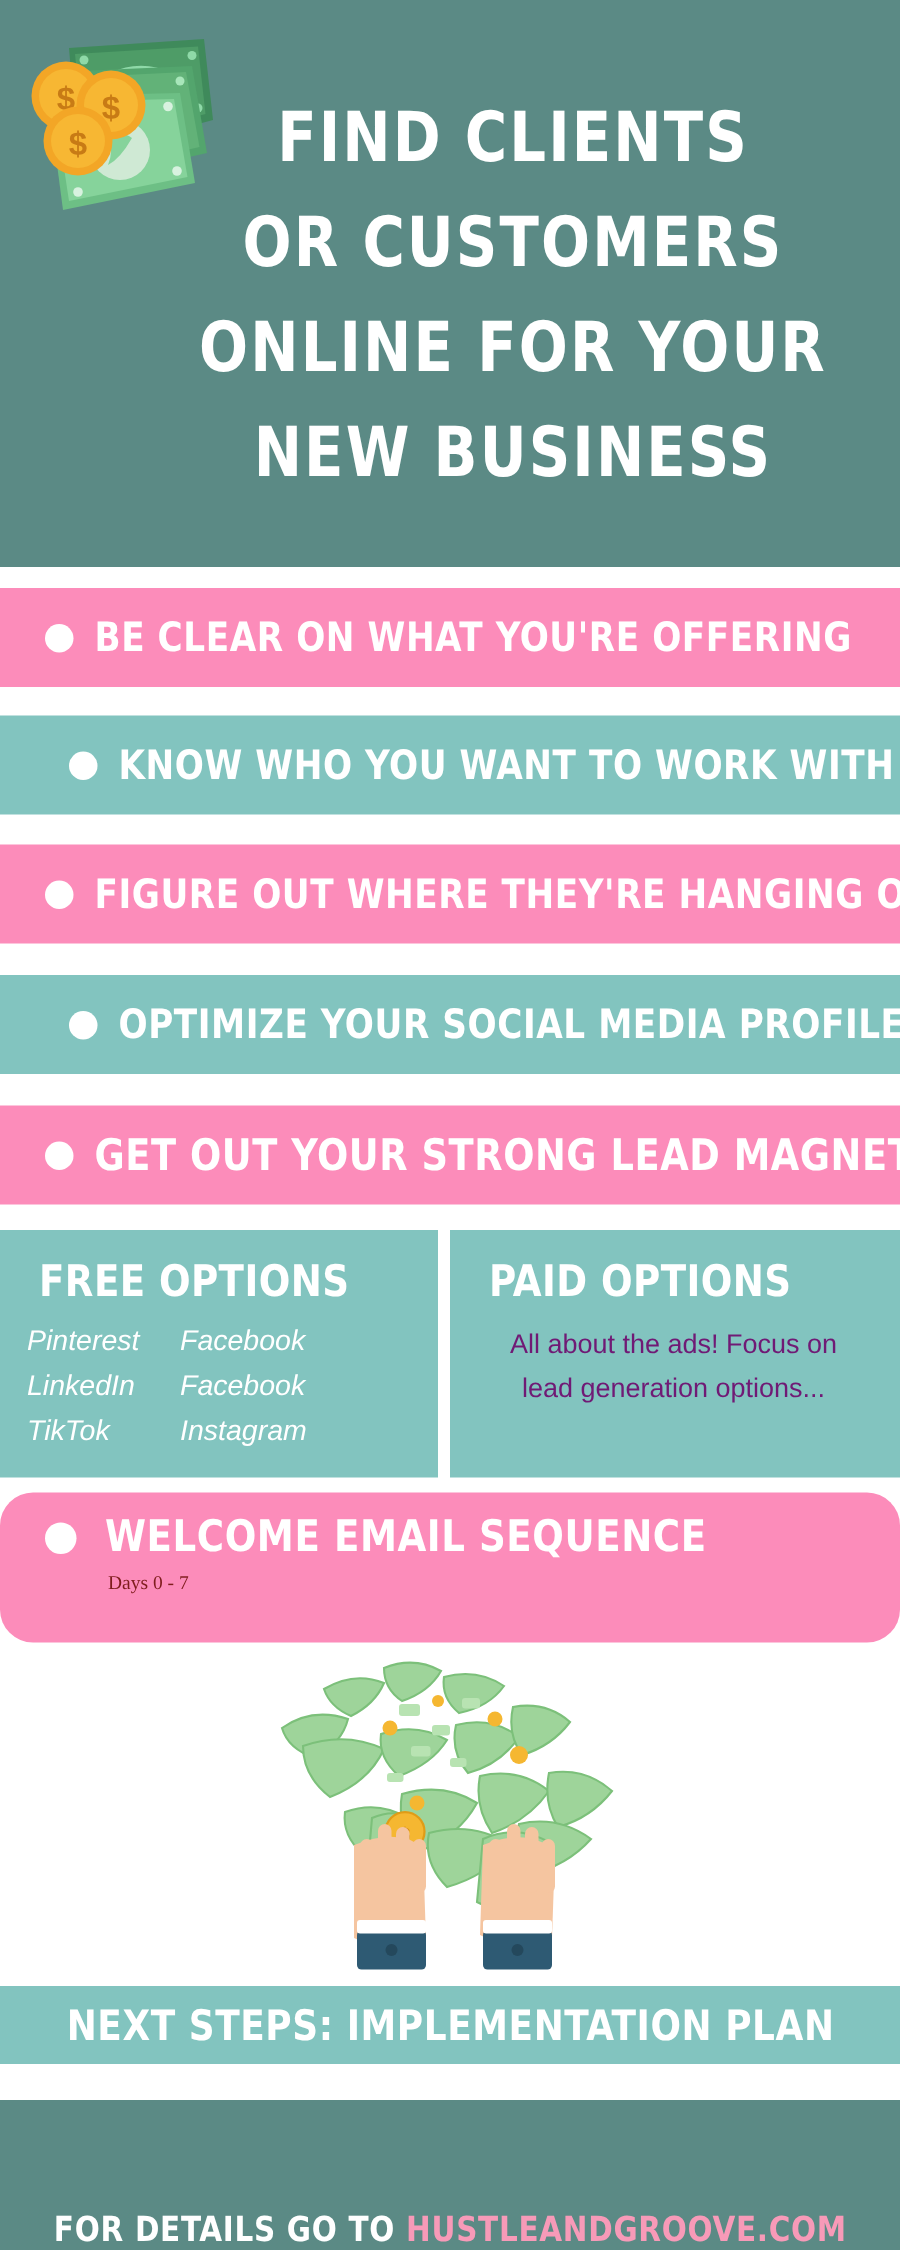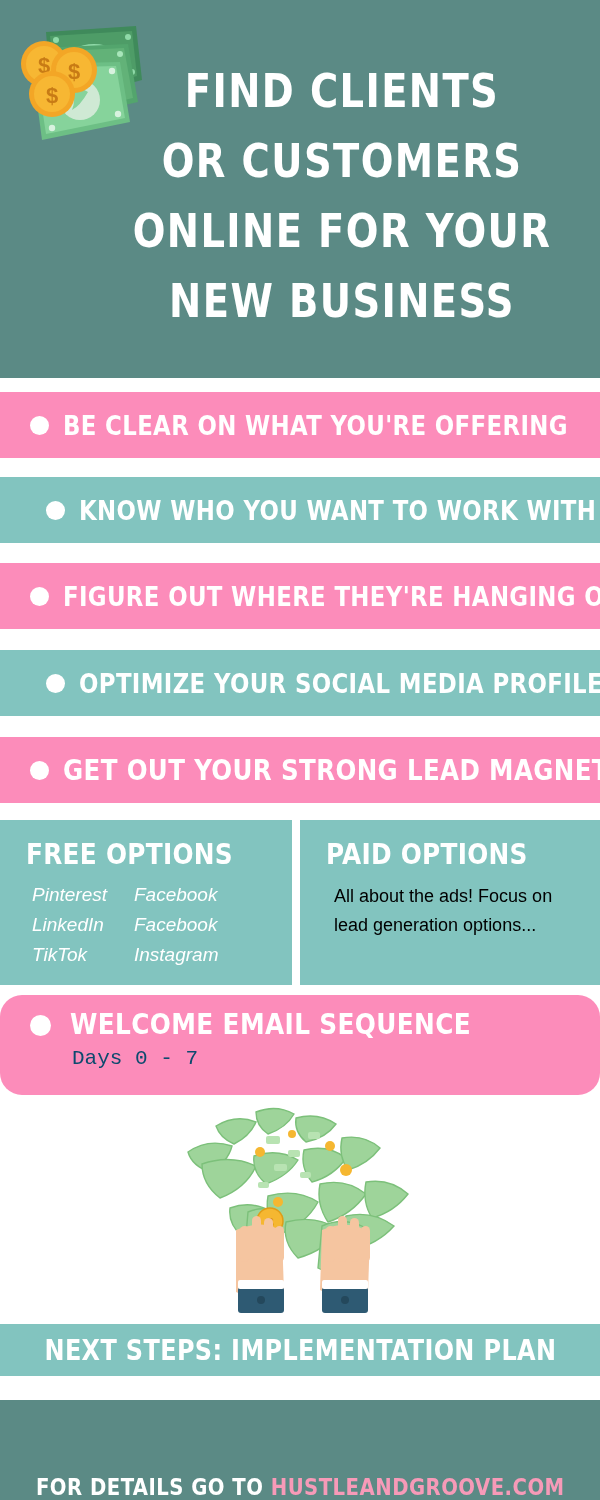--- a/index.html
+++ b/index.html
@@ -77,33 +77,34 @@
   .opt-paid { width:300px; }
   .opt-title {
     position:absolute; left:26px; top:17px;
     color:#ffffff;
     font-family:"Liberation Sans Narrow","DejaVu Sans Condensed","Liberation Sans", sans-serif;
     font-weight:bold; font-size:29px; letter-spacing:0.3px;
     text-transform:uppercase; white-space:nowrap;
     transform:scaleX(0.95); transform-origin:left center;
   }
   .platform-grid {
-    position:absolute; left:32px; top:62px;
+    position:absolute; left:18px; top:62px;
     display:grid; grid-template-columns:90px auto;
     row-gap:4px; column-gap:12px;
   }
   .platform {
     color:#ffffff; font-style:italic; font-size:19px;
     font-family:"Liberation Sans", sans-serif;
     white-space:nowrap; line-height:26px;
   }
   .paid-desc {
     position:absolute; left:34px; top:62px; width:230px;
-    color:#000000; font-size:18px; line-height:29px;
+    color:#701a75; font-size:18px; line-height:29px;
     font-family:"Liberation Sans", sans-serif;
+    text-align:center;
   }
 
   
   .welcome-bar {
     position:absolute; left:0; top:995px; width:600px; height:100px;
     background:#fc8cba;
     border-radius:22px;
   }
   .welcome-bullet {
     position:absolute; left:30px; top:20px;
@@ -112,22 +113,22 @@
   .welcome-title {
     position:absolute; left:70px; top:12px;
     color:#ffffff;
     font-family:"Liberation Sans Narrow","DejaVu Sans Condensed","Liberation Sans", sans-serif;
     font-weight:bold; font-size:29px; letter-spacing:0.4px;
     text-transform:uppercase; white-space:nowrap;
     transform:scaleX(0.95); transform-origin:left center;
   }
   .welcome-sub {
     position:absolute; left:72px; top:52px;
-    color:#0c4a6e; font-size:21px;
-    font-family:Liberation Mono, monospace;
+    color:#7f1d1d; font-size:13px;
+    font-family:Liberation Serif, serif;
     white-space:nowrap;
   }
 
   
   .illustration {
     position:absolute; left:0; top:1100px; width:600px; height:222px;
     background:#ffffff;
   }
   .hands-art { position:absolute; left:170px; top:4px; width:265px; height:215px; }
 

